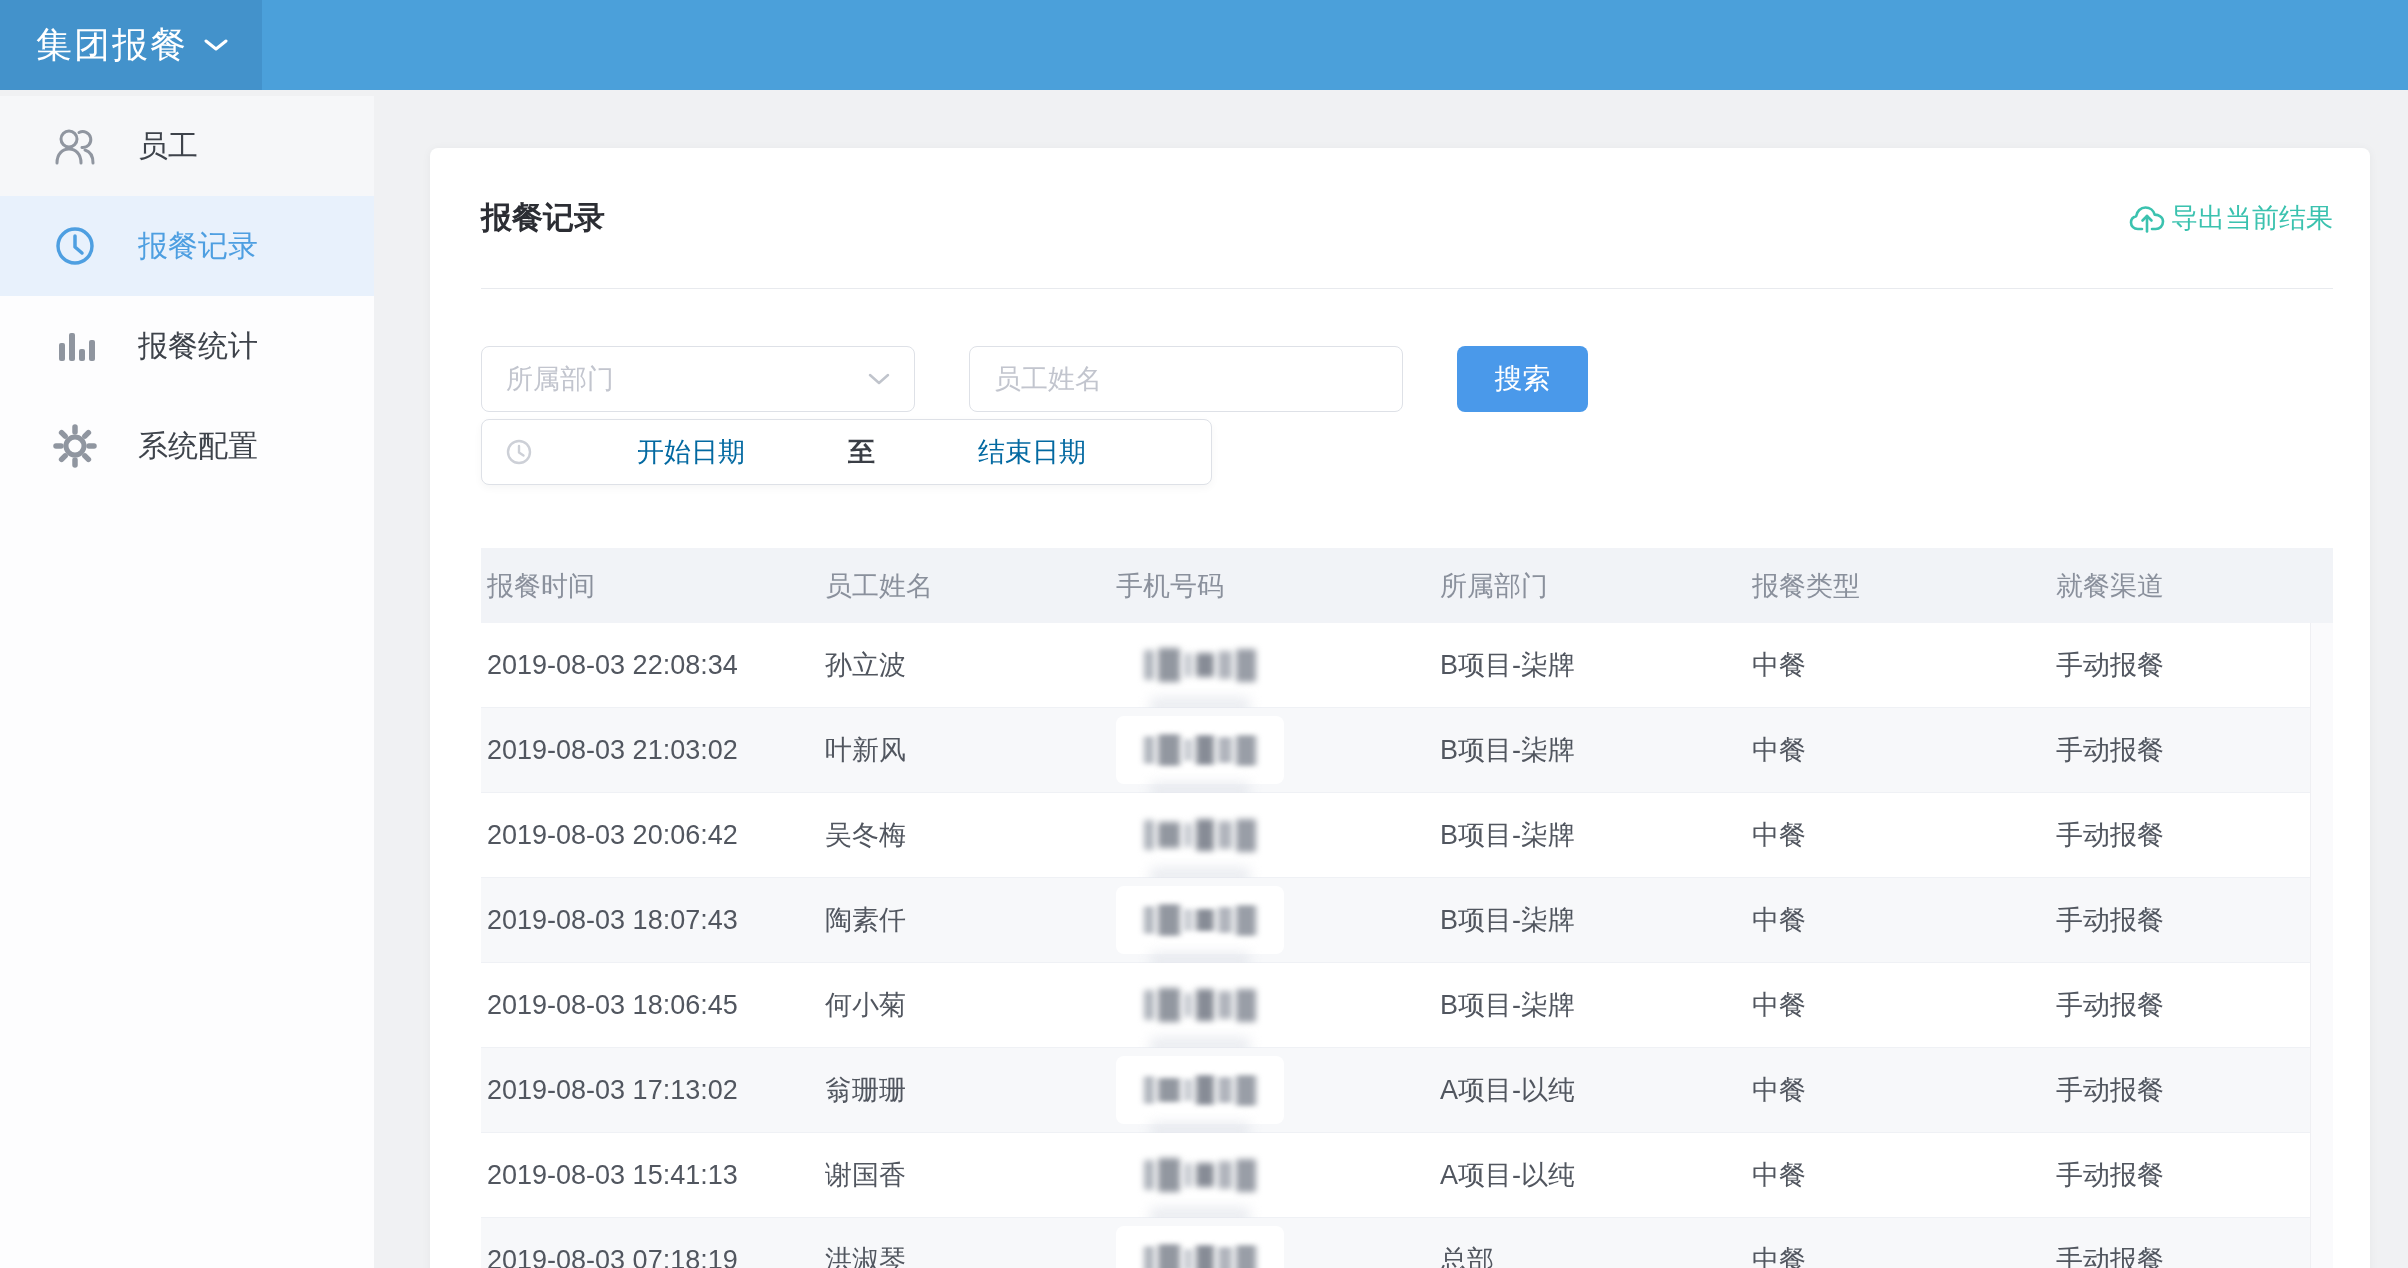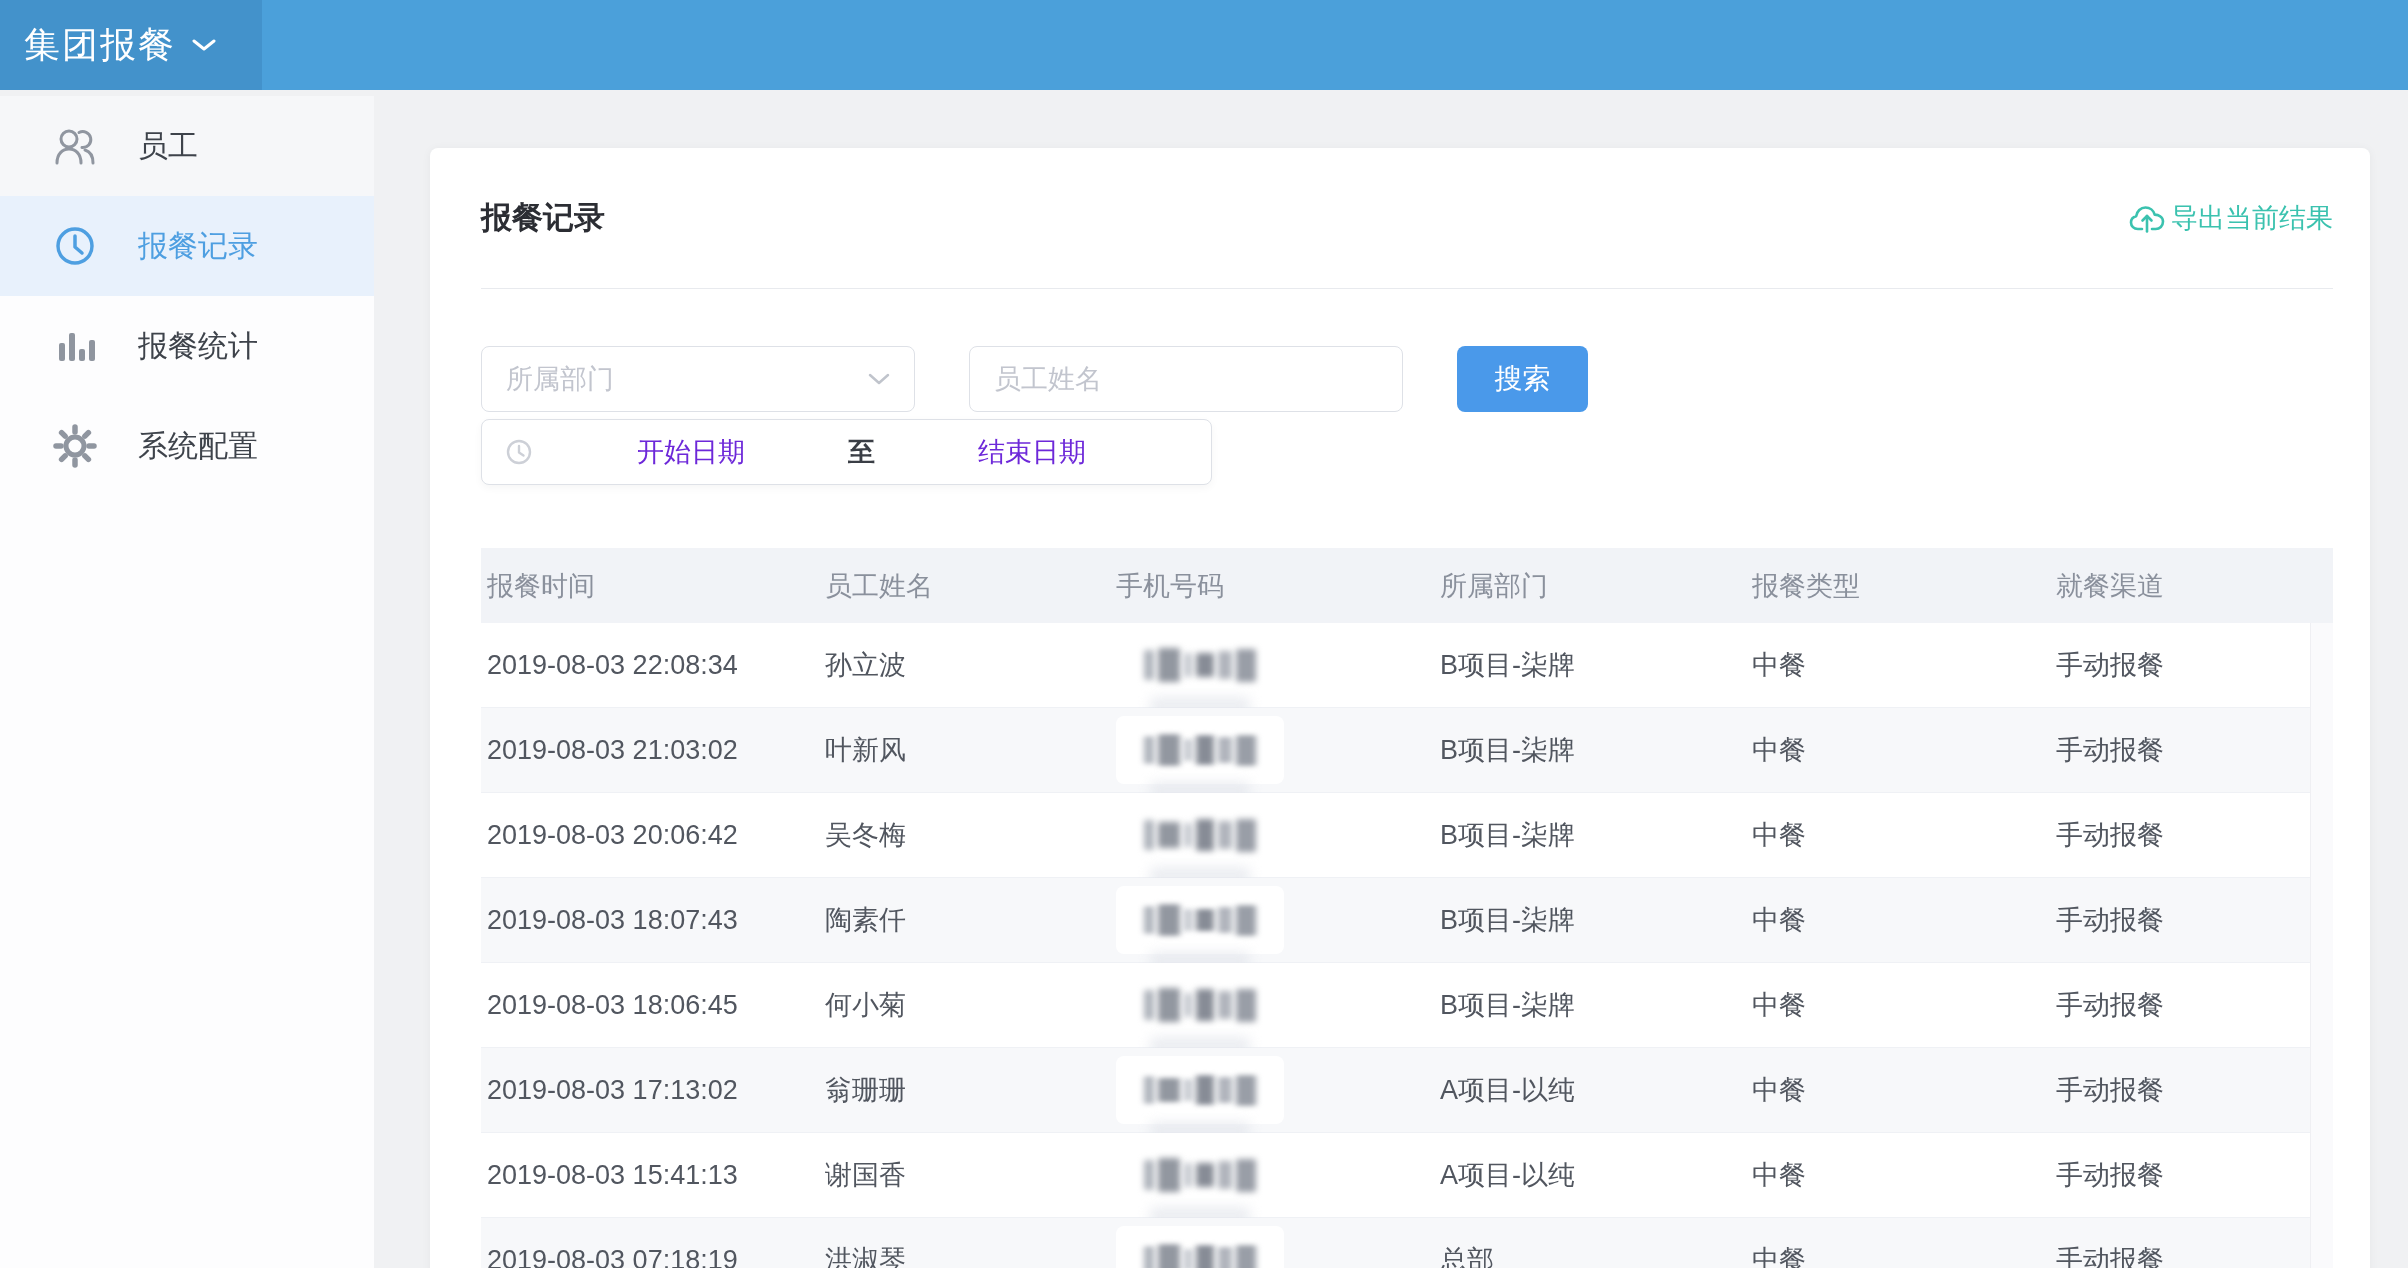--- a/index.html
+++ b/index.html
@@ -7,21 +7,21 @@
     --active-bg:#E8F1FC; --active-fg:#4E9FE1; --export-teal:#3BC2AF;
     --page-bg:#F0F1F3; --thead-bg:#F1F3F7; --zebra:#F7F8FA;
   }
   html,body{margin:0;padding:0;}
   body{font-family:"Liberation Sans","DejaVu Sans",sans-serif;background:var(--page-bg);}
   #app{position:relative;width:2408px;height:1268px;overflow:hidden;background:var(--page-bg);}
 
   
   .topbar{position:absolute;left:0;top:0;width:2408px;height:90px;background:var(--header-blue);}
   .logo-area{position:absolute;left:0;top:0;width:262px;height:90px;background:var(--logo-blue);
-    display:flex;align-items:center;padding-left:24px;box-sizing:border-box;cursor:pointer;}
+    display:flex;align-items:center;padding-left:36px;box-sizing:border-box;cursor:pointer;}
   .logo-title{color:#fff;font-size:36px;letter-spacing:2px;}
   .logo-area svg{margin-left:16px;}
 
   
   .sidebar{position:absolute;left:0;top:96px;width:374px;height:1178px;background:#FDFDFE;}
   .side-item{height:100px;display:flex;align-items:center;padding-left:50px;gap:38px;
     font-size:30px;color:#3E434B;cursor:pointer;}
   .side-item:first-child{background:#F6F7F9;}
   .side-item.active{background:var(--active-bg);color:var(--active-fg);}
   .side-item svg{flex:0 0 auto;}
@@ -45,21 +45,21 @@
     padding:0 24px;font-size:27px;color:#3F434B;font-family:inherit;border-radius:8px;}
   .fbox input::placeholder{color:#C2C5CE;opacity:1;}
   .select-box{cursor:pointer;padding:0 24px;justify-content:space-between;}
   .select-placeholder{color:#C2C5CE;font-size:27px;}
   .search-btn{width:131px;height:66px;background:var(--accent-blue);border:none;border-radius:8px;
     color:#fff;font-size:28px;cursor:pointer;font-family:Liberation Sans, sans-serif;}
   .frow2{margin-top:7px;}
   .date-box{width:731px;height:66px;border:1px solid #DEE1E7;border-radius:8px;box-sizing:border-box;
     display:flex;align-items:center;padding:0 22px;background:#fff;
     box-shadow:0 3px 8px rgba(0,0,0,.04);cursor:pointer;}
-  .date-ph{flex:1;text-align:center;color:#6d28d9;font-size:27px;}
+  .date-ph{flex:1;text-align:center;color:#0369a1;font-size:27px;}
   .date-sep{color:#3A3E45;font-size:27px;font-weight:bold;}
 
   
   .table-wrap{margin-top:63px;position:relative;}
   .thead{height:75px;background:var(--thead-bg);display:flex;align-items:center;
     color:#8A909C;font-size:27px;}
   .th,.td{box-sizing:border-box;padding-left:6px;flex:0 0 auto;}
   .c1{width:338px;} .c2{width:291px;} .c3{width:324px;} .c4{width:312px;} .c5{width:304px;} .c6{flex:1;}
   .tbody{width:calc(100% - 23px);}
   .trow{height:84px;display:flex;align-items:center;font-size:27px;color:#51565F;

